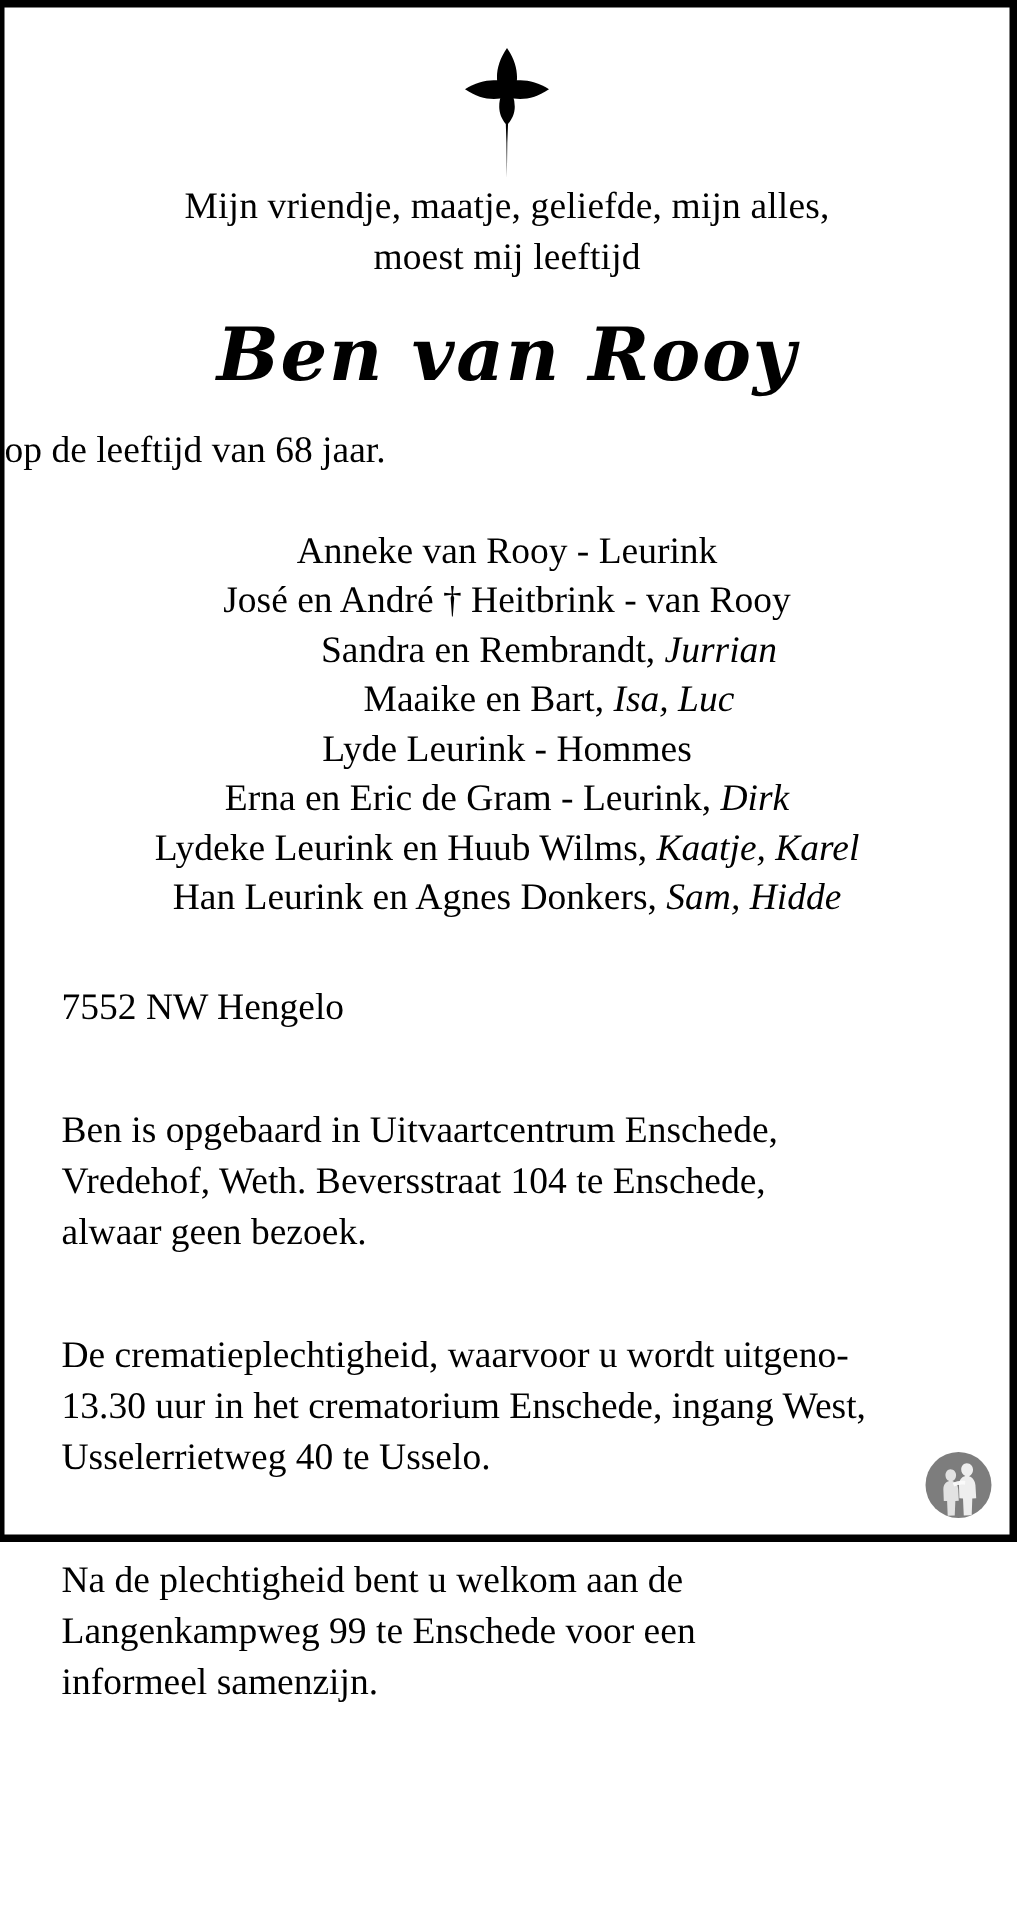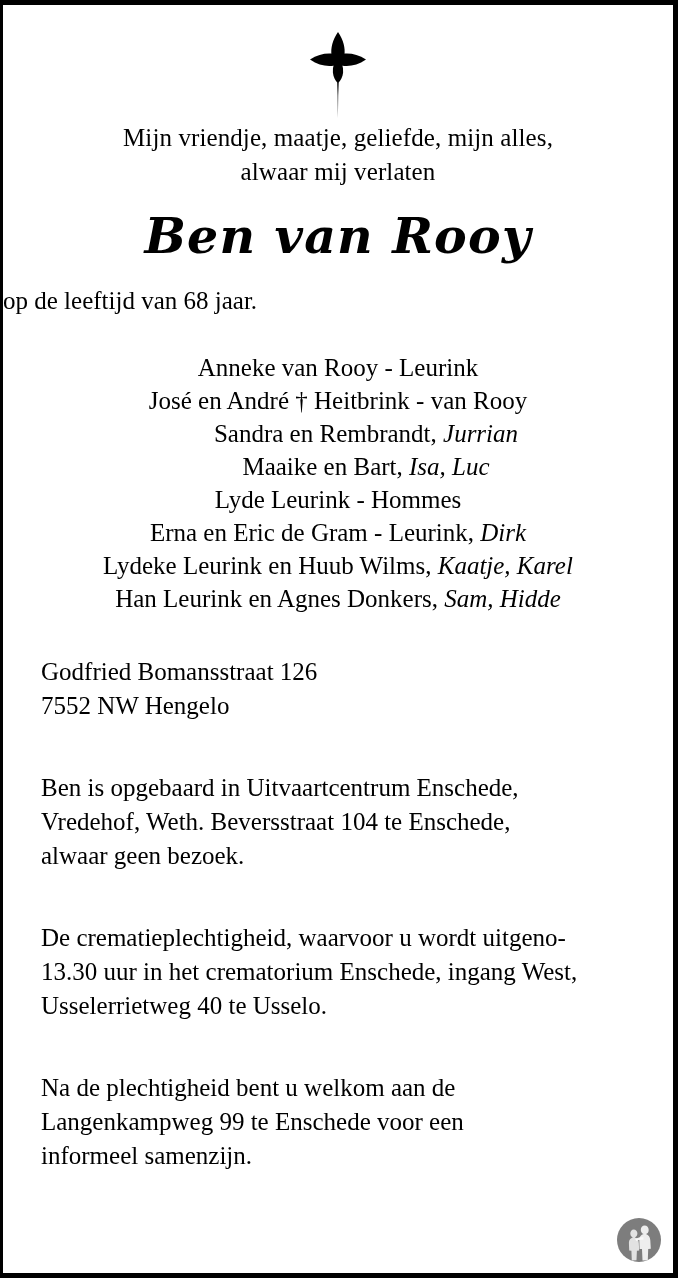--- a/index.html
+++ b/index.html
@@ -12,21 +12,21 @@
     height: 1278px;
     font-family: "Liberation Serif", "DejaVu Serif", serif;
     color: #000000;
     overflow: hidden;
   }
 
   #card {
     position: relative;
     box-sizing: border-box;
     width: 678px;
-    height: 1278px;
+    height: 1028px;
     background: #ffffff;
     border-top: 5px solid #000000;
     border-bottom: 5px solid #000000;
     border-left: 3px solid #000000;
     border-right: 5px solid #000000;
     padding: 0;
   }
 
   
   #cross-block {
@@ -128,21 +128,21 @@
 
         <path d="M31 26 C27.5 32 25.4 38 25.9 43.6 C26.3 48.2 28.4 51.4 30.2 53.6
                  L30.6 66 L30.9 89.5 L31.2 66 L31.7 53.6 C33.5 51.4 35.7 48.2 36.1 43.6
                  C36.6 38 34.5 32 31 26 Z"></path>
       </g>
     </svg>
   </div>
 
   <div id="opening">
     <span class="line">Mijn vriendje, maatje, geliefde, mijn alles,</span>
-    <span class="line">alwaar mij verlaten</span>
+    <span class="line">moest mij leeftijd</span>
   </div>
 
   <div id="name-line">Ben van Rooy</div>
 
   <div id="age-line">op de leeftijd van 68 jaar.</div>
 
   <div id="family">
     <span class="fam-row">
       <span>Anneke van Rooy - Leurink</span><span class="kids"></span>
     </span>
@@ -163,21 +163,20 @@
     </span>
     <span class="fam-row">
       <span>Lydeke Leurink en Huub Wilms,</span> <span class="kids">Kaatje, Karel</span>
     </span>
     <span class="fam-row">
       <span>Han Leurink en Agnes Donkers,</span> <span class="kids">Sam, Hidde</span>
     </span>
   </div>
 
   <div class="para" id="addr-block">
-    <span class="line">Godfried Bomansstraat 126</span>
     <span class="line">7552 NW Hengelo</span>
   </div>
 
   <div class="para" id="laid-block">
     <span class="line">Ben is opgebaard in Uitvaartcentrum Enschede,</span>
     <span class="line">Vredehof, Weth. Beversstraat 104 te Enschede,</span>
     <span class="line">alwaar geen bezoek.</span>
   </div>
 
   <div class="para" id="cremation-block">

